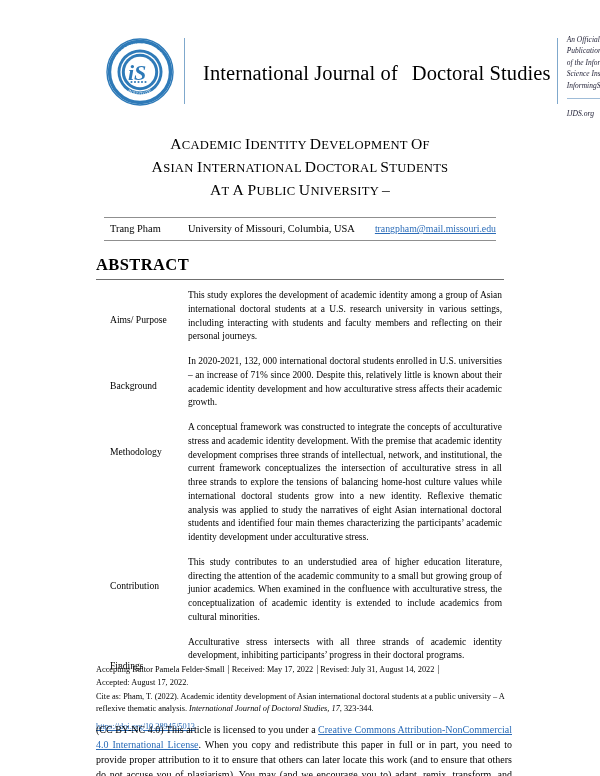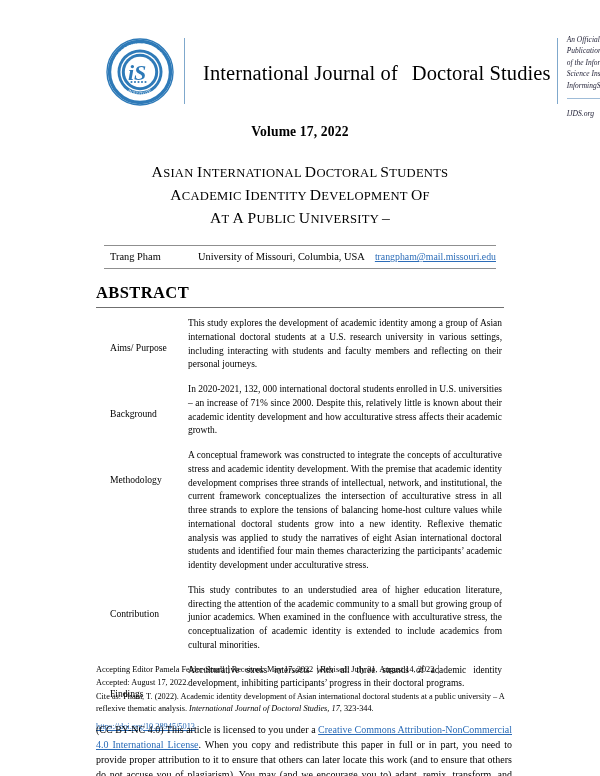--- a/index.html
+++ b/index.html
@@ -135,21 +135,21 @@
     border-top: 1px solid #8f8f8f;
     margin: 16px 104px 0 104px;
   }
   .author-row {
     display: flex;
     margin: 5px 104px 0 110px;
     font-size: 10.4px;
     align-items: baseline;
   }
   .author-name { width: 78px; }
-  .author-affil { flex: 1 1 auto; text-align: center; }
+  .author-affil { flex: 1 1 auto; }
   .author-email {
     color: #2b6cb8;
     text-decoration: underline;
     font-size: 9.8px;
     white-space: nowrap;
   }
   .author-rule2 {
     border-top: 1px solid #8f8f8f;
     margin: 6px 104px 0 104px;
   }
@@ -280,25 +280,24 @@
 
     <div class="pub-info">
       <div class="official">An Official Publication</div>
       <div class="official">of the Informing Science Institute</div>
       <div class="official">InformingScience.org</div>
       <div class="pub-rule"></div>
       <div class="site">IJDS.org</div>
     </div>
   </div>
 
-  <div class="volume">Volume 17, 2022</div>
 
   <div class="title-block">
+    <div class="title-line"><span class="cap">A</span><span>CADEMIC</span> <span class="cap">I</span><span>DENTITY</span> <span class="cap">D</span><span>EVELOPMENT</span> <span class="cap">O</span><span>F</span></div>
     <div class="title-line"><span class="cap">A</span><span>SIAN</span> <span class="cap">I</span><span>NTERNATIONAL</span> <span class="cap">D</span><span>OCTORAL</span> <span class="cap">S</span><span>TUDENTS</span></div>
-    <div class="title-line"><span class="cap">A</span><span>CADEMIC</span> <span class="cap">I</span><span>DENTITY</span> <span class="cap">D</span><span>EVELOPMENT</span> <span class="cap">O</span><span>F</span></div>
     <div class="title-line"><span class="cap">A</span><span>T</span> <span class="cap">A</span><span></span> <span class="cap">P</span><span>UBLIC</span> <span class="cap">U</span><span>NIVERSITY</span> <span class="cap">–</span><span></span></div>
   </div>
 
   <div class="author-rule"></div>
   <div class="author-row">
     <div class="author-name">Trang Pham</div>
     <div class="author-affil">University of Missouri, Columbia, USA</div>
     <a class="author-email" href="#">trangpham@mail.missouri.edu</a>
   </div>
   <div class="author-rule2"></div>

